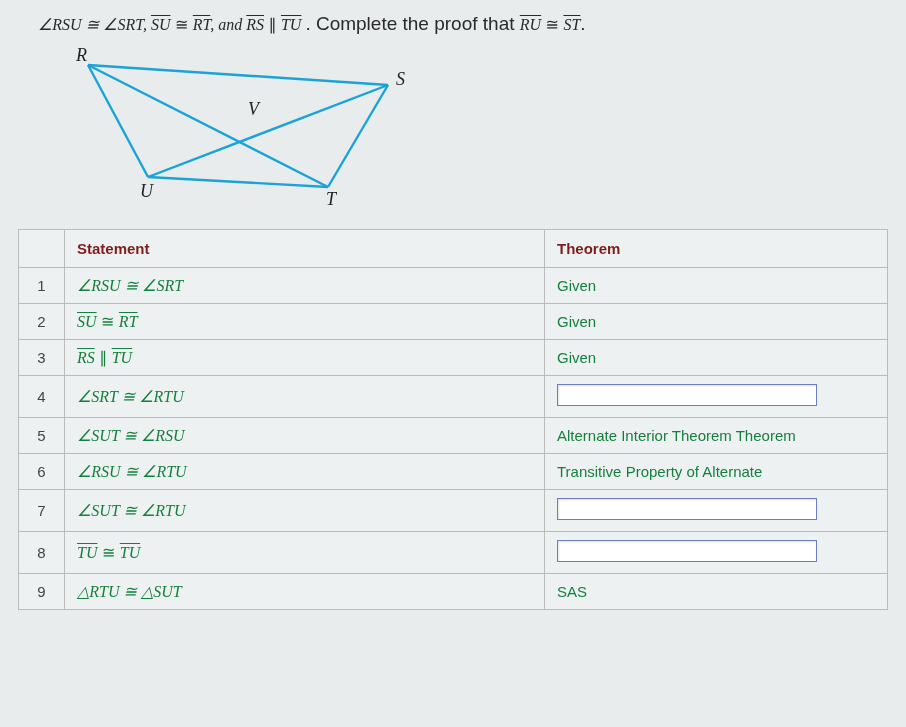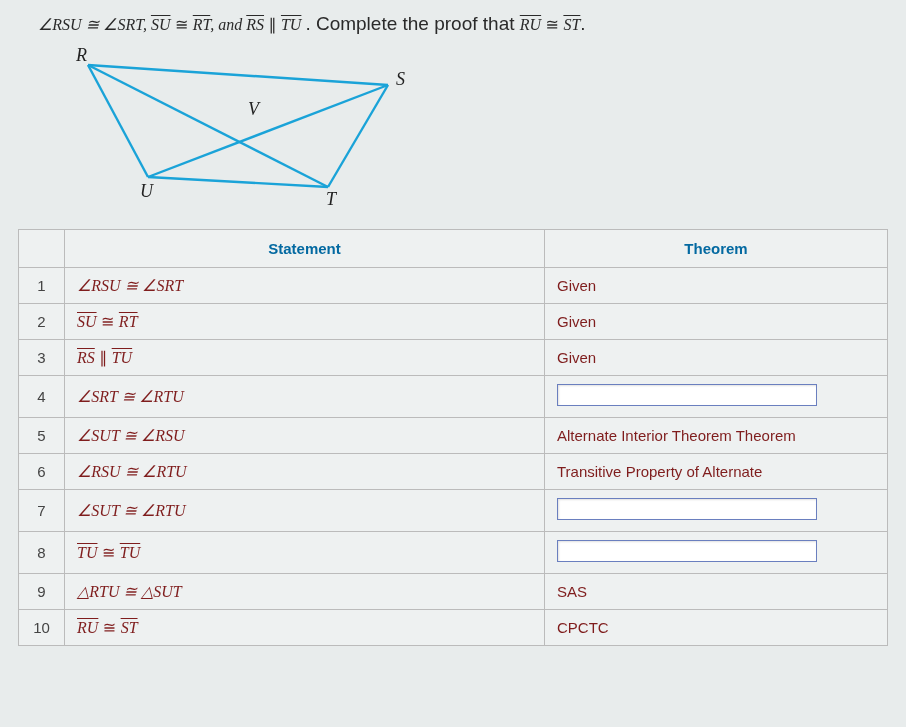--- a/index.html
+++ b/index.html
@@ -20,32 +20,32 @@
   }
   .over { text-decoration: overline; }
   .diagram { margin: 6px 0 18px 40px; }
   table.proof {
     width: 870px;
     border-collapse: collapse;
     background: #eef1f1;
     font-size: 15px;
   }
   table.proof th {
-    text-align: center;
+    text-align: left;
     font-weight: bold;
     padding: 10px 12px;
     border: 1px solid #bbb;
     background: #eef1f1;
-    color: #0369a1;
+    color: #7f1d1d;
   }
   table.proof td {
     border: 1px solid #bbb;
     padding: 8px 12px;
     vertical-align: middle;
-    color: #7f1d1d;
+    color: #15803d;
   }
   table.proof td.num {
     width: 46px;
     text-align: center;
     color: #444;
   }
   table.proof td.stmt { width: 480px; }
   .reason-input {
     display: inline-block;
     min-width: 260px;
@@ -134,19 +134,14 @@
       <tr>
         <td class="num">8</td>
         <td class="stmt"><span class="math"><span class="over">TU</span><span class="sym"> ≅ </span><span class="over">TU</span></span></td>
         <td><span class="reason-input"></span></td>
       </tr>
       <tr>
         <td class="num">9</td>
         <td class="stmt"><span class="math">△RTU ≅ △SUT</span></td>
         <td>SAS</td>
       </tr>
-      <tr>
-        <td class="num">10</td>
-        <td class="stmt"><span class="math"><span class="over">RU</span><span class="sym"> ≅ </span><span class="over">ST</span></span></td>
-        <td>CPCTC</td>
-      </tr>
     </tbody>
 </table>
 
 </body></html>

